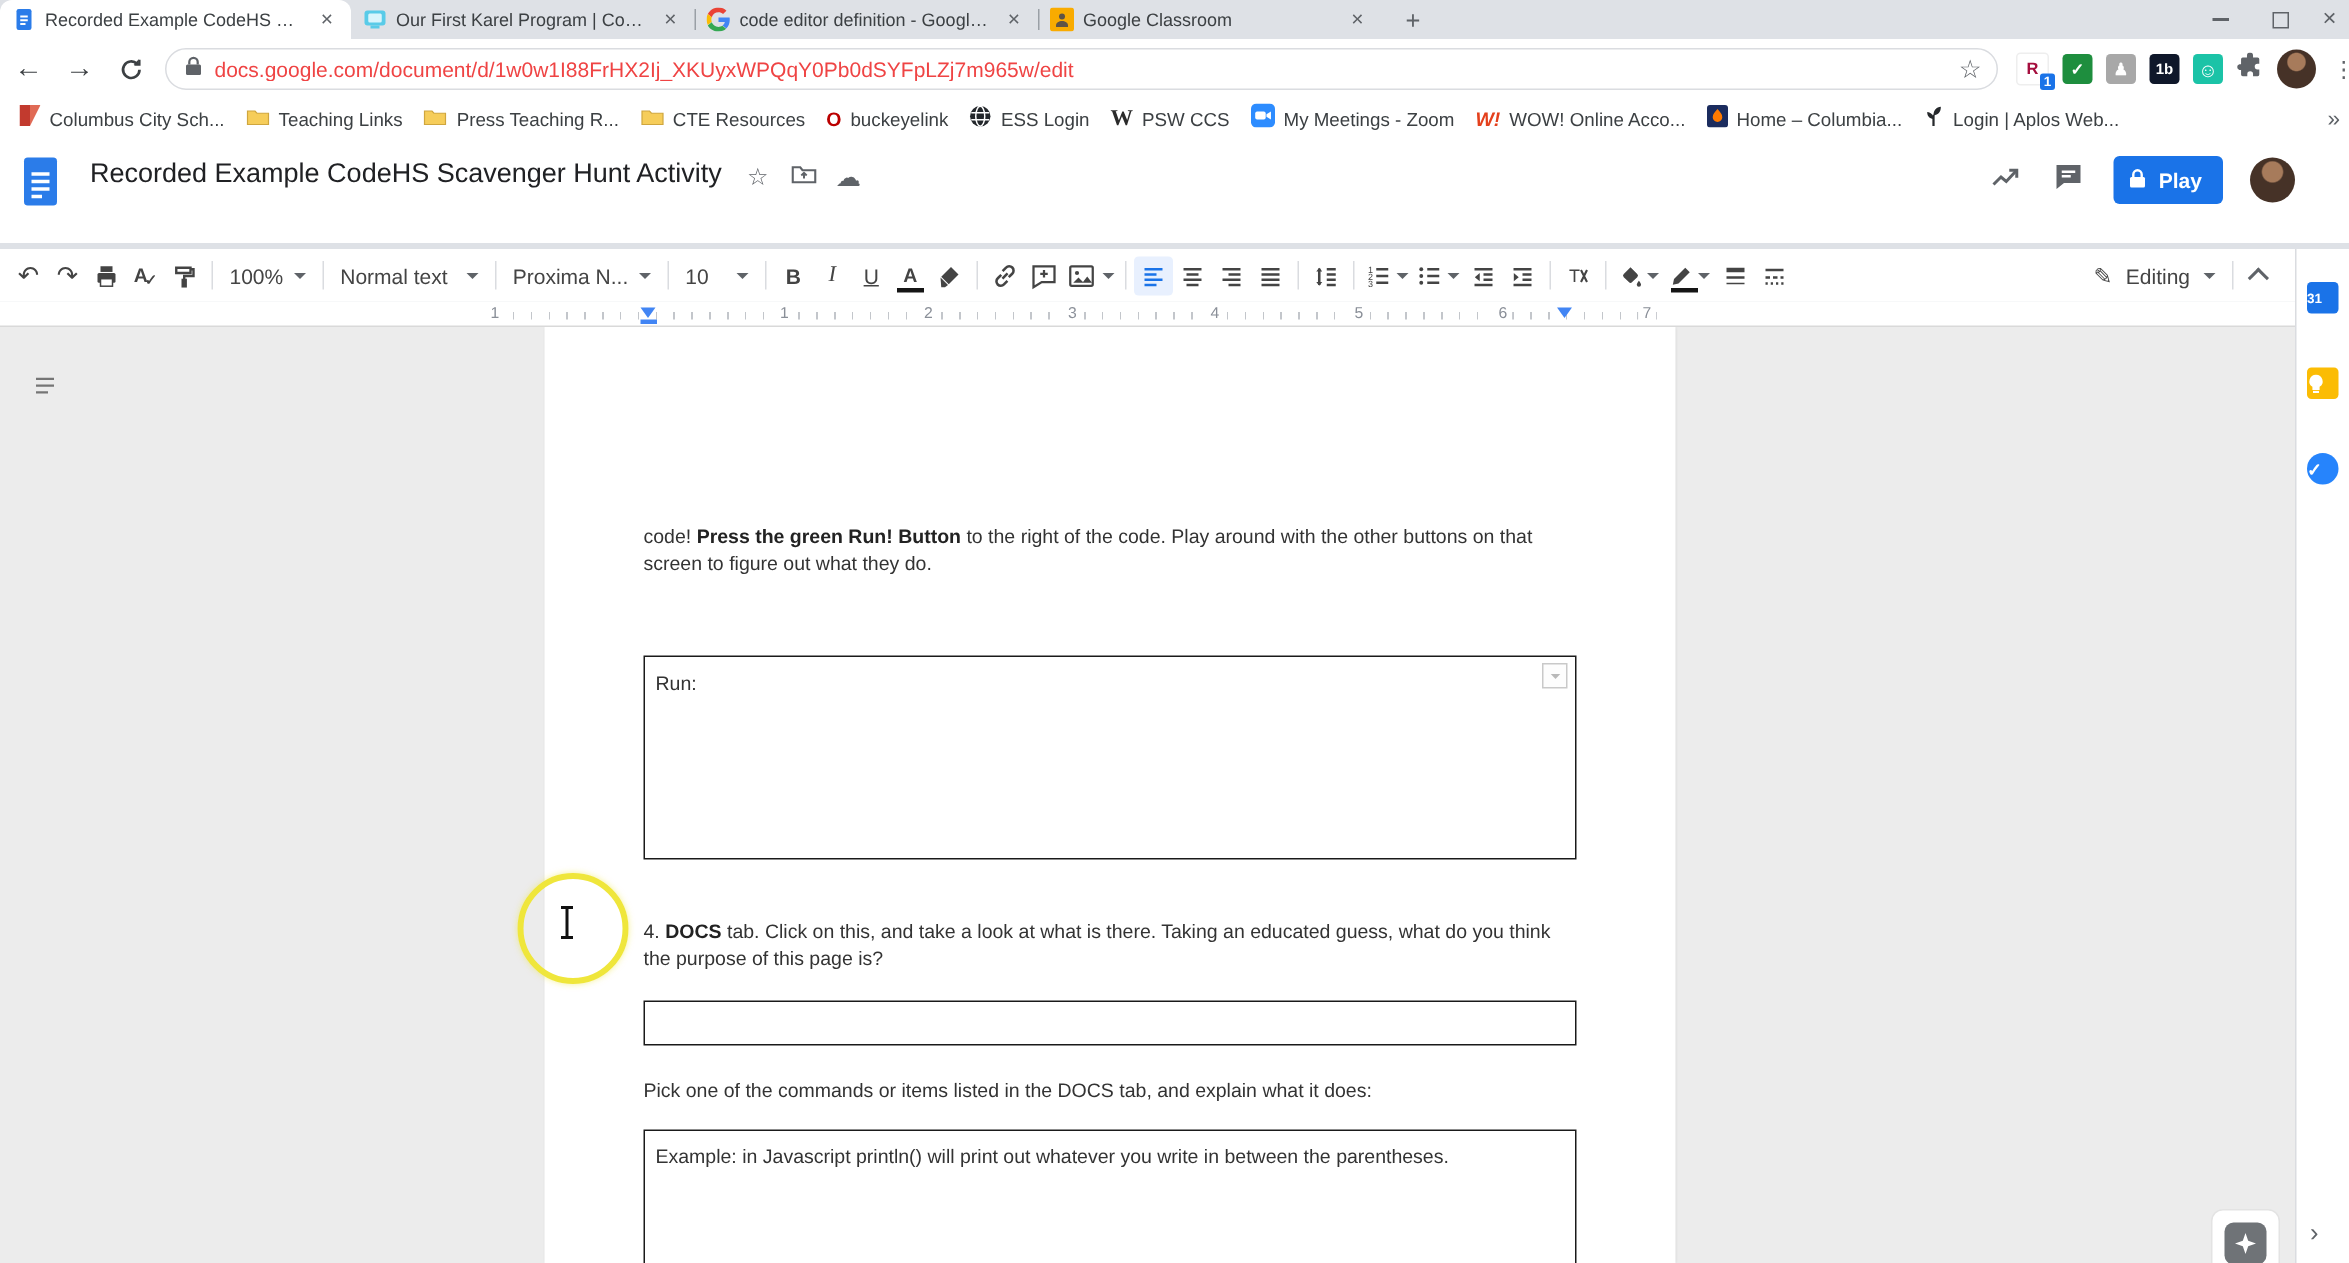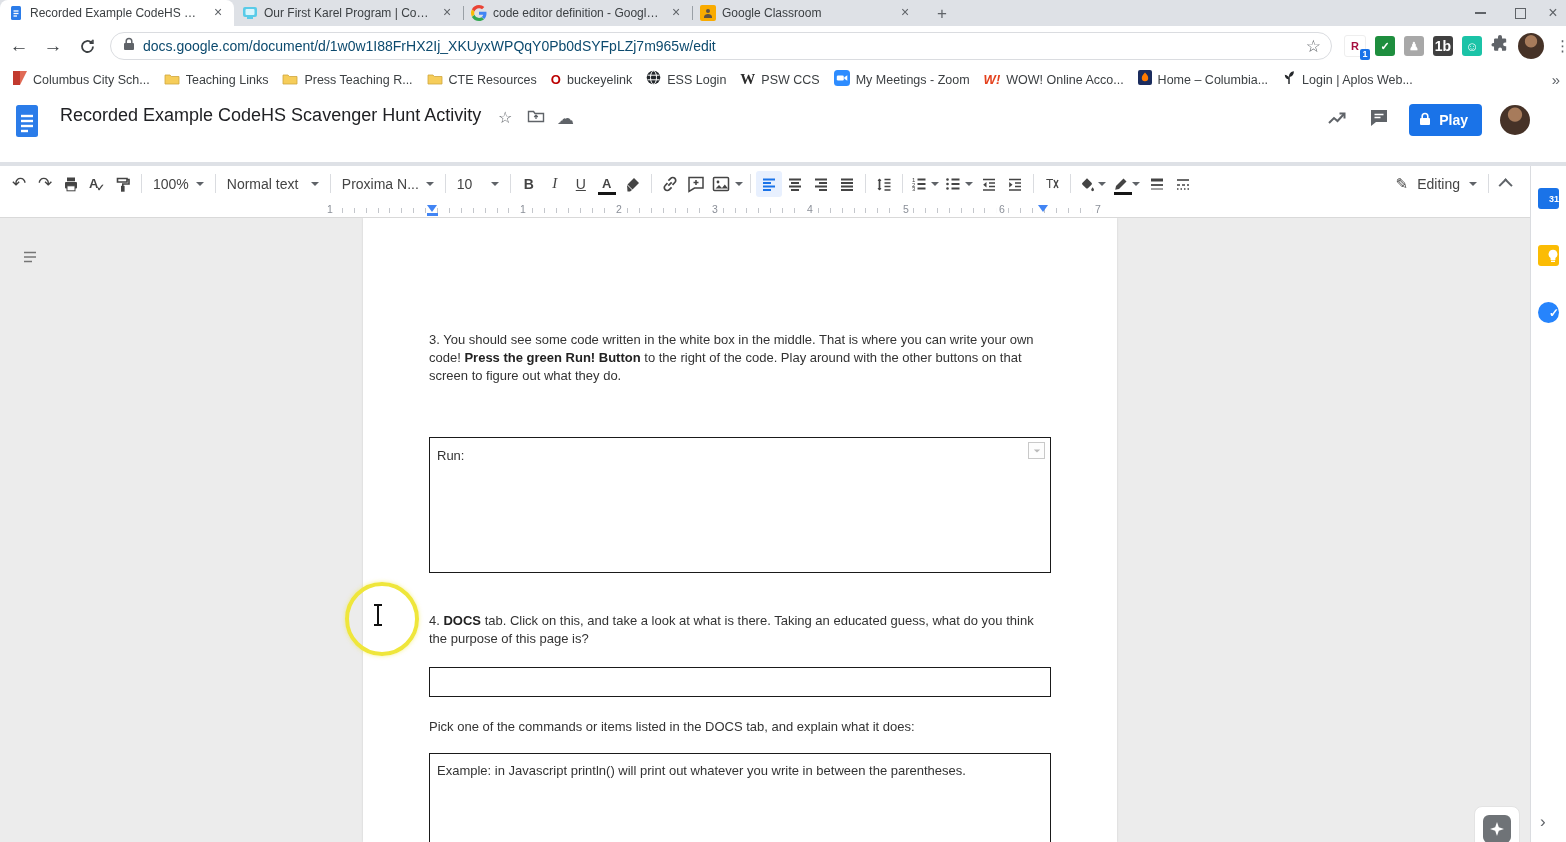--- a/index.html
+++ b/index.html
@@ -15,21 +15,21 @@
   .newtab{width:26px;height:24px;line-height:23px;text-align:center;font-size:17px;color:#5f6368;margin-left:8px;}
   .wctl{margin-left:auto;display:flex;align-items:center;height:26px;}
   .wbtn{width:40px;height:26px;display:flex;align-items:center;justify-content:center;color:#5f6368;}
   .minline{width:11px;height:1.4px;background:#5f6368;}
   .restsq{width:9px;height:9px;border:1.3px solid #5f6368;background:transparent;}
   .fav{width:16px;height:16px;flex:none;display:inline-flex;align-items:center;justify-content:center;}
   
   .addr{position:absolute;left:0;top:26px;width:1566px;height:40px;background:#fff;display:flex;align-items:center;}
   .navbtn{width:30px;height:30px;display:flex;align-items:center;justify-content:center;color:#3c4043;font-size:19px;margin-left:4px;}
   .urlpill{height:28px;border:1px solid #dadce0;border-radius:14px;background:#fff;flex:none;width:1222px;margin-left:8px;display:flex;align-items:center;padding:0 4px 0 12px;box-sizing:border-box;}
-  .urltext{font-size:14px;color:#0c4a6e;margin-left:8px;flex:1;white-space:nowrap;overflow:hidden;}
+  .urltext{font-size:14px;color:#ef4444;margin-left:8px;flex:1;white-space:nowrap;overflow:hidden;}
   .star{color:#5f6368;font-size:17px;margin-right:6px;}
   .extrow{display:flex;align-items:center;gap:9px;margin-left:12px;}
   .extic{width:20px;height:20px;border-radius:3px;display:flex;align-items:center;justify-content:center;font-size:11px;font-weight:bold;position:relative;}
   .badge{position:absolute;right:-5px;bottom:-4px;background:#1a73e8;color:#fff;font-size:9px;font-weight:bold;border-radius:2px;padding:0 2.5px;line-height:11px;}
   .avatar{width:26px;height:26px;border-radius:50%;background:radial-gradient(circle at 50% 32%, #a77b5b 0 26%, #463227 30% 100%);flex:none;}
   .kebab{color:#5f6368;font-size:15px;width:10px;overflow:hidden;margin-left:2px;}
   
   .bookmarks{position:absolute;left:0;top:66px;width:1566px;height:28px;background:#fff;border-bottom:1px solid #d8dade;display:flex;align-items:center;padding-left:6px;box-sizing:border-box;}
   .bm{display:flex;align-items:center;height:22px;padding:0 7px;border-radius:4px;}
   .bml{font-size:12.5px;color:#3c4043;margin-left:6px;white-space:nowrap;}
@@ -71,21 +71,21 @@
   .tblbtn .caret{border-top-color:#b9b9b9;transform:scale(.8);}
   .ring{position:absolute;left:345px;top:364px;width:66px;height:66px;border-radius:50%;border:4px solid #efe63b;box-shadow:0 0 4px rgba(239,230,59,.55);}
   .ibeam{position:absolute;left:377px;top:386px;width:2px;height:22px;background:#111;}
   .ibeam::before,.ibeam::after{content:"";position:absolute;left:-3px;width:8px;height:2px;background:#111;}
   .ibeam::before{top:0;} .ibeam::after{bottom:0;}
   .outlbtn{position:absolute;left:20px;top:29px;width:20px;height:20px;display:flex;align-items:center;justify-content:center;}
   .explore{position:absolute;left:1474px;top:588px;width:44px;height:44px;background:#fff;border:1px solid #e3e3e3;border-radius:8px 8px 0 8px;display:flex;align-items:center;justify-content:center;}
   .explsq{width:28px;height:28px;border-radius:6px;background:#6f7377;display:flex;align-items:center;justify-content:center;}
   
   .sidepanel{position:absolute;right:0;top:166px;width:36px;height:676px;background:#fff;border-left:1px solid #dadce0;box-sizing:border-box;}
-  .spic{position:absolute;left:7px;width:21px;height:21px;border-radius:3px;display:flex;align-items:center;justify-content:flex-end;}
+  .spic{position:absolute;left:7px;width:21px;height:21px;border-radius:3px;display:flex;align-items:center;justify-content:flex-start;}
   .calic{background:#1a73e8;color:#fff;font-size:9px;font-weight:bold;}
   .keepic{background:#fbbc04;}
   .taskic{background:#2684fc;border-radius:50%;color:#fff;font-size:12px;font-weight:bold;}
   .spchev{position:absolute;left:9px;bottom:10px;color:#5f6368;font-size:17px;}
 </style>
 </head>
 <body>
 
 <div class="tabstrip">
   <div class="tab active">
@@ -168,21 +168,21 @@
     <span class="urltext">docs.google.com/document/d/1w0w1I88FrHX2Ij_XKUyxWPQqY0Pb0dSYFpLZj7m965w/edit</span>
     <span class="star">☆</span>
   </div>
   <div class="extrow">
     <span class="extic" style="background:#fff;border:1px solid #eee;color:#a50e3e;">
         <span>R</span>
         <span class="badge">1</span>
       </span>
     <span class="extic" style="background:#1e8e3e;color:#fff;">✓</span>
     <span class="extic" style="background:#a8a8a8;color:#fff;">♟</span>
-    <span class="extic" style="background:#404040;color:#fff;font-size:14px;">
+    <span class="extic" style="background:#0f172a;color:#fff;font-size:10px;">
         <span>1b</span>
       </span>
     <span class="extic" style="background:#1bc3a7;color:#fff;font-size:13px;">☺</span>
     <span><svg width="18" height="18" viewBox="0 0 16 16" fill="#5f6368">
           <path d="M6.2 1.8a1.7 1.7 0 013.6 0V3h2.7a1 1 0 011 1v2.6h-1a1.7 1.7 0 000 3.4h1V13a1 1 0 01-1 1H9.8v-1.2a1.7 1.7 0 00-3.4 0V14H3.7a1 1 0 01-1-1v-2.7h-1A1.7 1.7 0 011.7 7h1V4a1 1 0 011-1h2.5z"></path>
         </svg></span>
     <span class="avatar"></span>
     <span class="kebab">⋮</span>
   </div>
 </div>
@@ -495,21 +495,21 @@
   <div class="page"></div>
 
   <div class="outlbtn">
       <svg width="16" height="16" stroke="#757575" stroke-width="1.5">
         <path d="M2 3.5h12M2 8h12M2 12.5h8"></path>
       </svg>
     </div>
 
 
   <div class="doctext" style="top:113px;">
-    <span>3. You should see some code written in the white box in the middle. That is where you can write your own</span><br>
+    <br>
     <span>code! </span><b>Press the green Run! Button</b><span> to the right of the code. Play around with the other buttons on that</span><br>
     <span>screen to figure out what they do.</span>
   </div>
 
 
   <div class="docbox" style="top:219px;height:136px;padding:10px 7px;">
     <span>Run:</span>
     <span class="tblbtn">
         <span class="caret"></span>
       </span>

